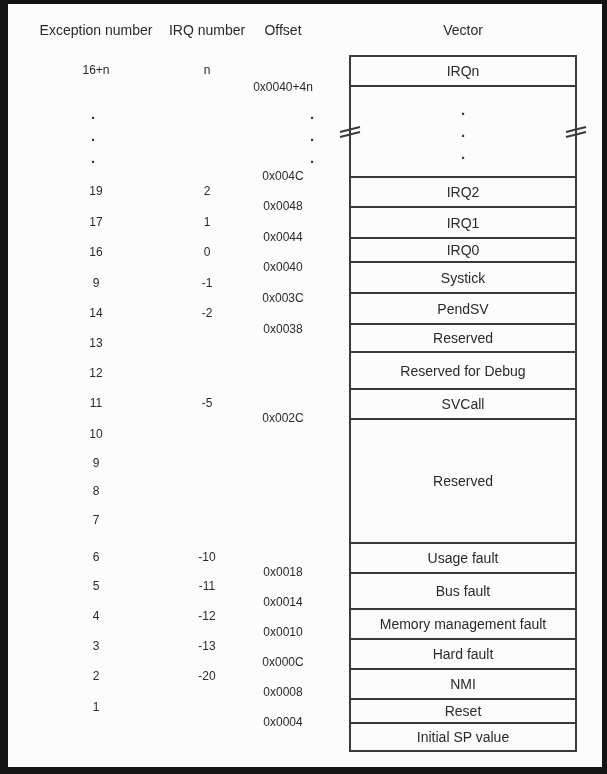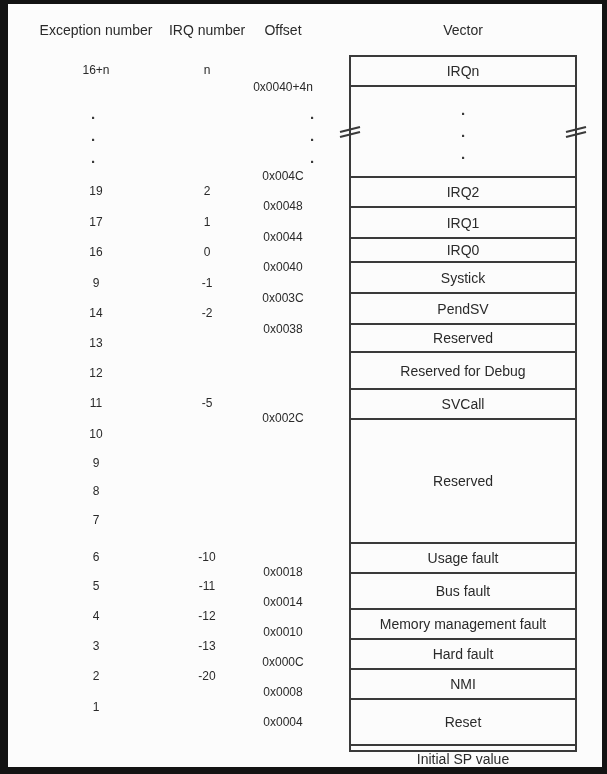--- a/index.html
+++ b/index.html
@@ -132,21 +132,21 @@
     <div class="cell" style="height:31px">PendSV</div>
     <div class="cell" style="height:28px">Reserved</div>
     <div class="cell" style="height:37px">Reserved for Debug</div>
     <div class="cell" style="height:30px">SVCall</div>
     <div class="cell" style="height:124px">Reserved</div>
     <div class="cell" style="height:30px">Usage fault</div>
     <div class="cell" style="height:36px">Bus fault</div>
     <div class="cell" style="height:30px">Memory management fault</div>
     <div class="cell" style="height:30px">Hard fault</div>
     <div class="cell" style="height:30px">NMI</div>
-    <div class="cell" style="height:46px">Reset</div>
+    <div class="cell" style="height:24px">Reset</div>
     <div class="cell" style="height:28px">Initial SP value</div>
   </div>
 
   <svg class="breakmark" style="left:338px;top:123px" viewBox="0 0 24 16">
     <line x1="2" y1="9" x2="22" y2="4" stroke="#3a3a3a" stroke-width="2"></line>
     <line x1="2" y1="14" x2="22" y2="9" stroke="#3a3a3a" stroke-width="2"></line>
   </svg>
   <svg class="breakmark" style="left:564px;top:123px" viewBox="0 0 24 16">
     <line x1="2" y1="9" x2="22" y2="4" stroke="#3a3a3a" stroke-width="2"></line>
     <line x1="2" y1="14" x2="22" y2="9" stroke="#3a3a3a" stroke-width="2"></line>

